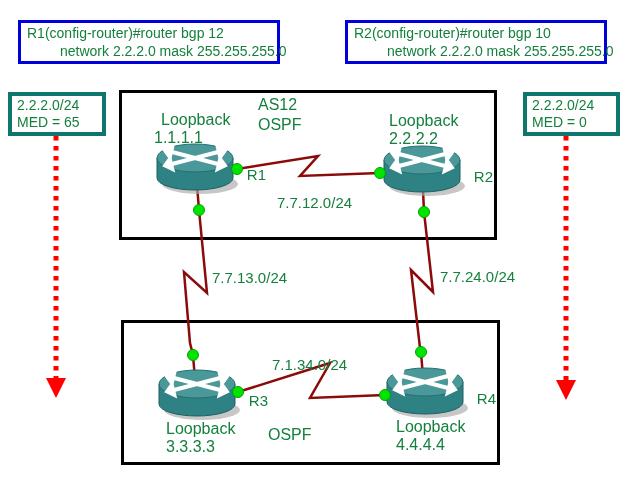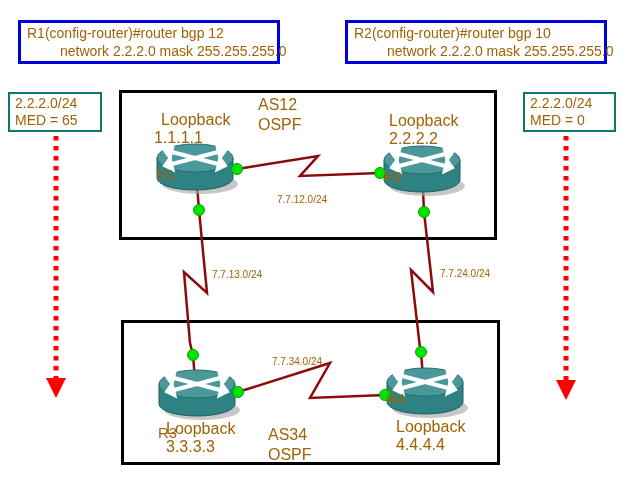--- a/index.html
+++ b/index.html
@@ -1,35 +1,35 @@
 <!DOCTYPE html>
 <html><head>
 <meta charset="utf-8">
 <style>
   html,body{margin:0;padding:0;background:#fff;}
   .canvas{position:relative;width:627px;height:501px;background:#ffffff;overflow:hidden;
-          font-family:"Liberation Sans",sans-serif;color:#a16207;}
+          font-family:"Liberation Sans",sans-serif;color:#15803d;}
   
   .cfg-box{position:absolute;border:3px solid #0000dd;background:#fff;z-index:3;
            font-size:14px;line-height:18px;padding:1px 4px 1px 6px;white-space:nowrap;}
   .cfg-line2{padding-left:5px;margin-left:28px;}
   
-  .med-box{position:absolute;border:2px solid #0f766e;background:#fff;z-index:3;
+  .med-box{position:absolute;border:4px solid #0f766e;background:#fff;z-index:3;
            font-size:14px;line-height:17px;padding:1px 4px 1px 5px;white-space:nowrap;}
   
   .as-box{position:absolute;border:3px solid #000;background:transparent;z-index:1;}
   
   svg.layer{position:absolute;left:0;top:0;z-index:2;}
   
   .lbl{position:absolute;z-index:4;white-space:nowrap;}
   .as-lbl{font-size:16px;line-height:20px;text-align:left;width:84px;}
   .loop-lbl{font-size:16px;line-height:18px;}
   .loop-lbl .indent{padding-left:7px;}
-  .link-lbl{font-size:10px;text-align:right;}
-  .rtr-name{font-size:15px;text-align:left;width:78px;z-index:4;}
+  .link-lbl{font-size:15px;text-align:right;}
+  .rtr-name{font-size:15px;text-align:right;width:78px;z-index:4;padding-left:32px;}
 </style>
 </head>
 <body>
 
 <div class="canvas">
 
   <div class="cfg-box" style="left:18px;top:20px;width:246px;height:36px;">
     <div>R1(config-router)#router bgp 12</div>
     <div class="cfg-line2">network 2.2.2.0 mask 255.255.255.0</div>
   </div>
@@ -98,21 +98,20 @@
       <line x1="566" y1="136" x2="566" y2="380" stroke="#ff0000" stroke-width="5" stroke-dasharray="4.5 5.5"></line>
       <polygon points="556,380 576,380 566,400" fill="#ff0000"></polygon>
     </g>
   </svg>
 
   <div class="lbl as-lbl" style="left:258px;top:95px;">
     <div>AS12</div>
     <div>OSPF</div>
   </div>
   <div class="lbl as-lbl" style="left:268px;top:425px;">
-    <div>AS34</div>
     <div>OSPF</div>
   </div>
 
   <div class="lbl loop-lbl" style="left:154px;top:111px;">
     <div class="indent">Loopback</div>
     <div>1.1.1.1</div>
   </div>
   <div class="lbl loop-lbl" style="left:389px;top:112px;">
     <div>Loopback</div>
     <div>2.2.2.2</div>
@@ -121,21 +120,21 @@
     <div>Loopback</div>
     <div>3.3.3.3</div>
   </div>
   <div class="lbl loop-lbl" style="left:396px;top:418px;">
     <div>Loopback</div>
     <div>4.4.4.4</div>
   </div>
 
   <div class="lbl rtr-name" style="left:156px;top:166px;">R1</div>
   <div class="lbl rtr-name" style="left:383px;top:168px;">R2</div>
-  <div class="lbl rtr-name" style="left:158px;top:392px;margin-top:32px;">R3</div>
+  <div class="lbl rtr-name" style="left:158px;top:392px;">R3</div>
   <div class="lbl rtr-name" style="left:386px;top:390px;">R4</div>
 
   <div class="lbl link-lbl" style="left:277px;top:194px;">7.7.12.0/24</div>
   <div class="lbl link-lbl" style="left:212px;top:269px;">7.7.13.0/24</div>
   <div class="lbl link-lbl" style="left:440px;top:268px;">7.7.24.0/24</div>
-  <div class="lbl link-lbl" style="left:272px;top:356px;">7.7.34.0/24</div>
+  <div class="lbl link-lbl" style="left:272px;top:356px;">7.1.34.0/24</div>
 
 </div>
 
 </body></html>

